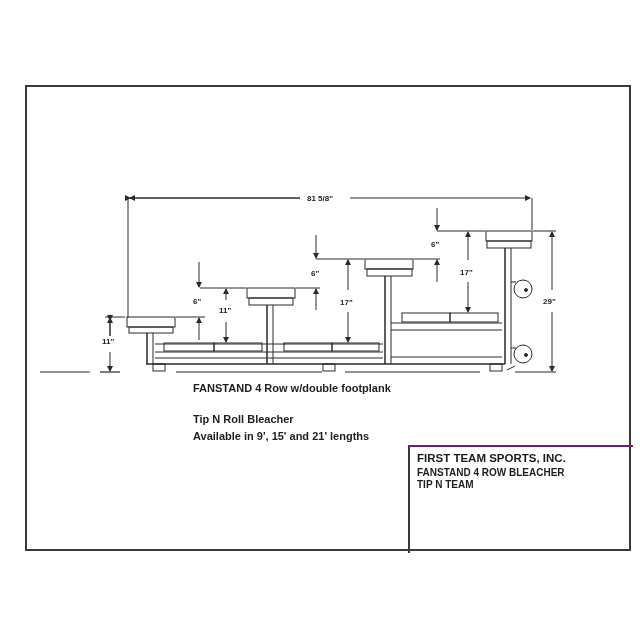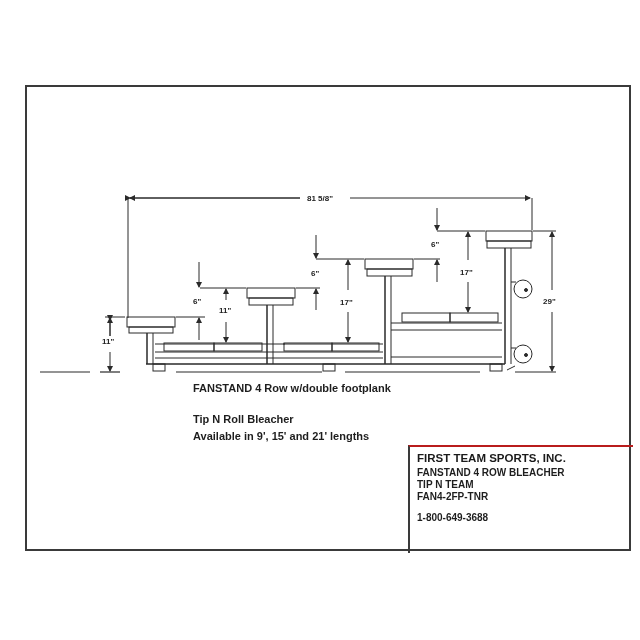--- a/index.html
+++ b/index.html
@@ -1,21 +1,21 @@
 <!DOCTYPE html>
 <html><head>
 <meta charset="utf-8">
 <style>
   html, body { margin: 0; padding: 0; background: #ffffff; }
   body { width: 640px; height: 640px; position: relative; overflow: hidden; font-family: "Liberation Sans", sans-serif; color: #1a1a1a; }
   .sheet-border { position: absolute; left: 25px; top: 85px; width: 606px; height: 466px; border: 2px solid #3a3a3a; box-sizing: border-box; }
   svg.drawing { position: absolute; left: 0; top: 0; }
   .dim-label { position: absolute; font-size: 8px; font-weight: bold; color: #222; white-space: nowrap; }
   .caption { position: absolute; left: 193px; font-size: 11px; font-weight: bold; color: #1e1e1e; white-space: nowrap; }
-  .title-block { position: absolute; left: 408px; top: 445px; width: 225px; height: 108px; border-left: 2px solid #3a3a3a; border-top: 2px solid #b91c1c; box-sizing: border-box; padding: 5px 0 0 7px; }
+  .title-block { position: absolute; left: 408px; top: 445px; width: 225px; height: 108px; border-left: 2px solid #3a3a3a; border-top: 2px solid #701a75; box-sizing: border-box; padding: 5px 0 0 7px; }
   .tb-company { font-size: 11.5px; font-weight: bold; margin-bottom: 3px; color: #1a1a1a; }
   .tb-line { font-size: 10px; font-weight: bold; line-height: 12px; color: #1e1e1e; }
   .tb-gap { height: 9px; }
 </style>
 </head>
 <body>
 
 <div class="sheet-border"></div>
 
 <svg class="drawing" width="640" height="640" viewBox="0 0 640 640" xmlns="http://www.w3.org/2000/svg">
@@ -172,16 +172,14 @@
 <span class="dim-label" style="left:543px; top:297px; background:#fff;">29"</span>
 
 <div class="caption" style="top:382px;">FANSTAND 4 Row w/double footplank</div>
 <div class="caption" style="top:397px;margin-top:16px;">Tip N Roll Bleacher</div>
 <div class="caption" style="top:430px;">Available in 9', 15' and 21' lengths</div>
 
 <div class="title-block">
   <div class="tb-company">FIRST TEAM SPORTS, INC.</div>
   <div class="tb-line">FANSTAND 4 ROW BLEACHER</div>
   <div class="tb-line">TIP N TEAM</div>
-  <div class="tb-line">FAN4-2FP-TNR</div>
   <div class="tb-gap"></div>
-  <div class="tb-line">1-800-649-3688</div>
 </div>
 
 </body></html>

